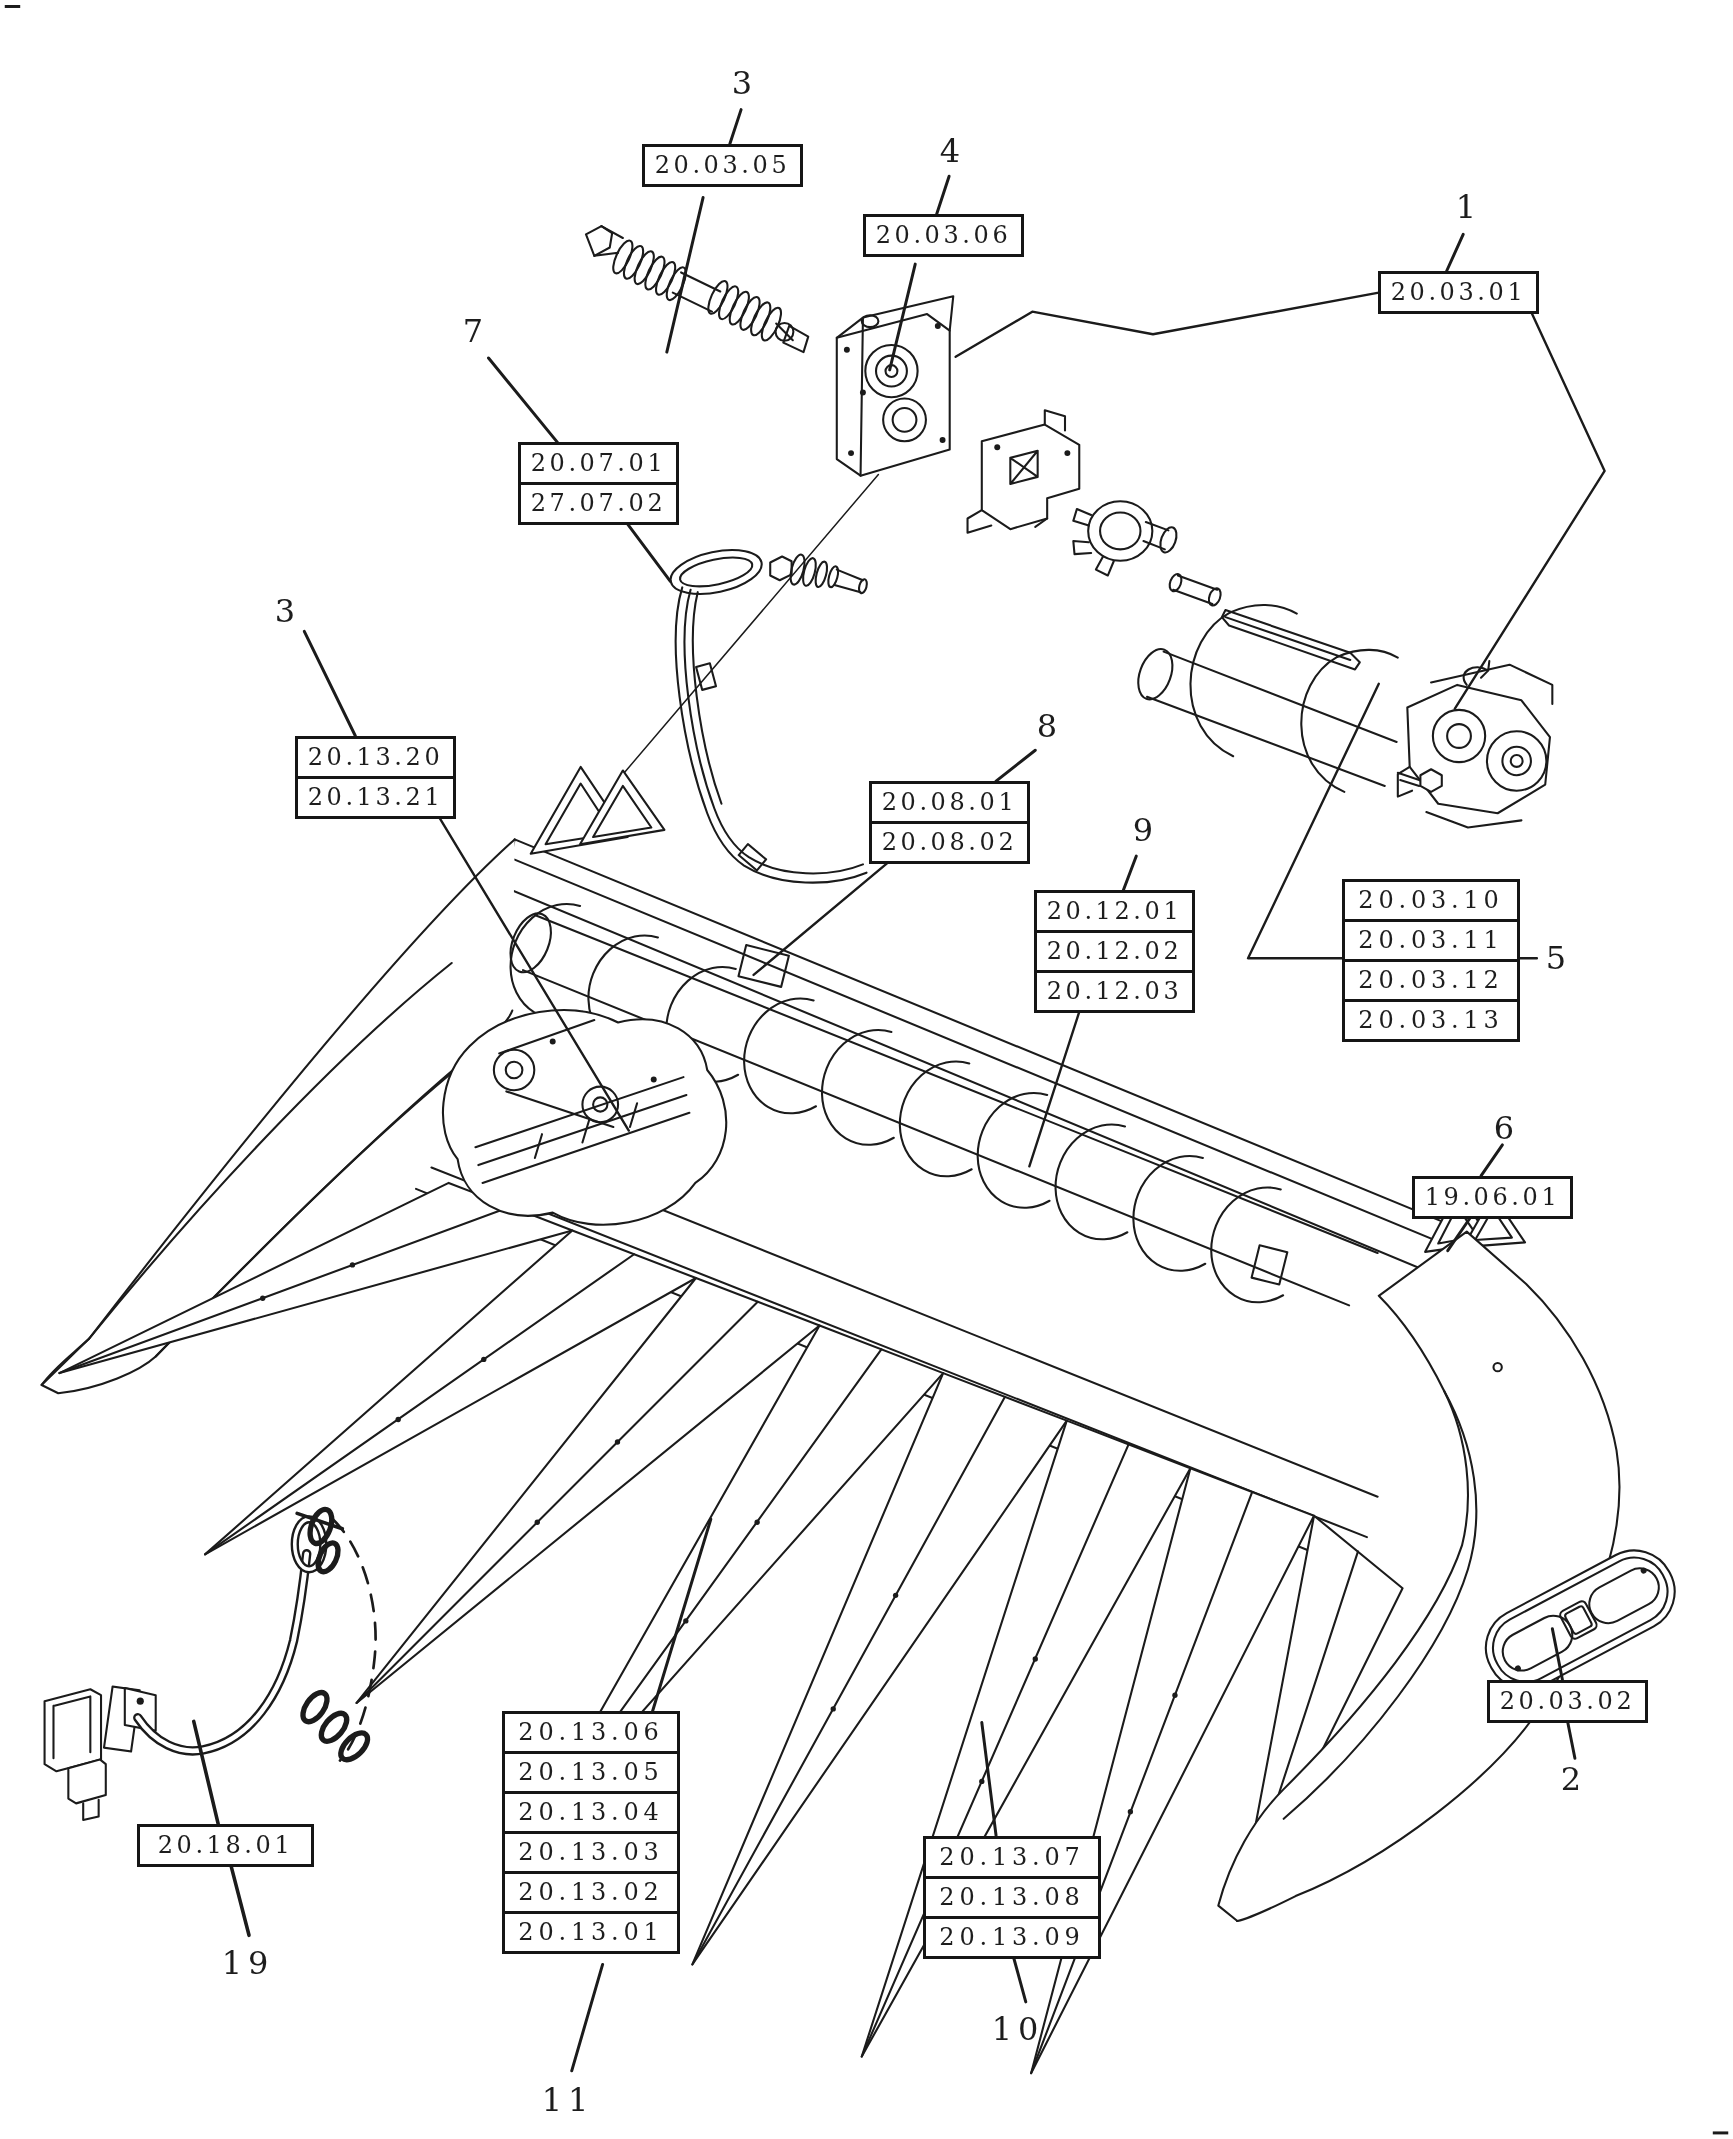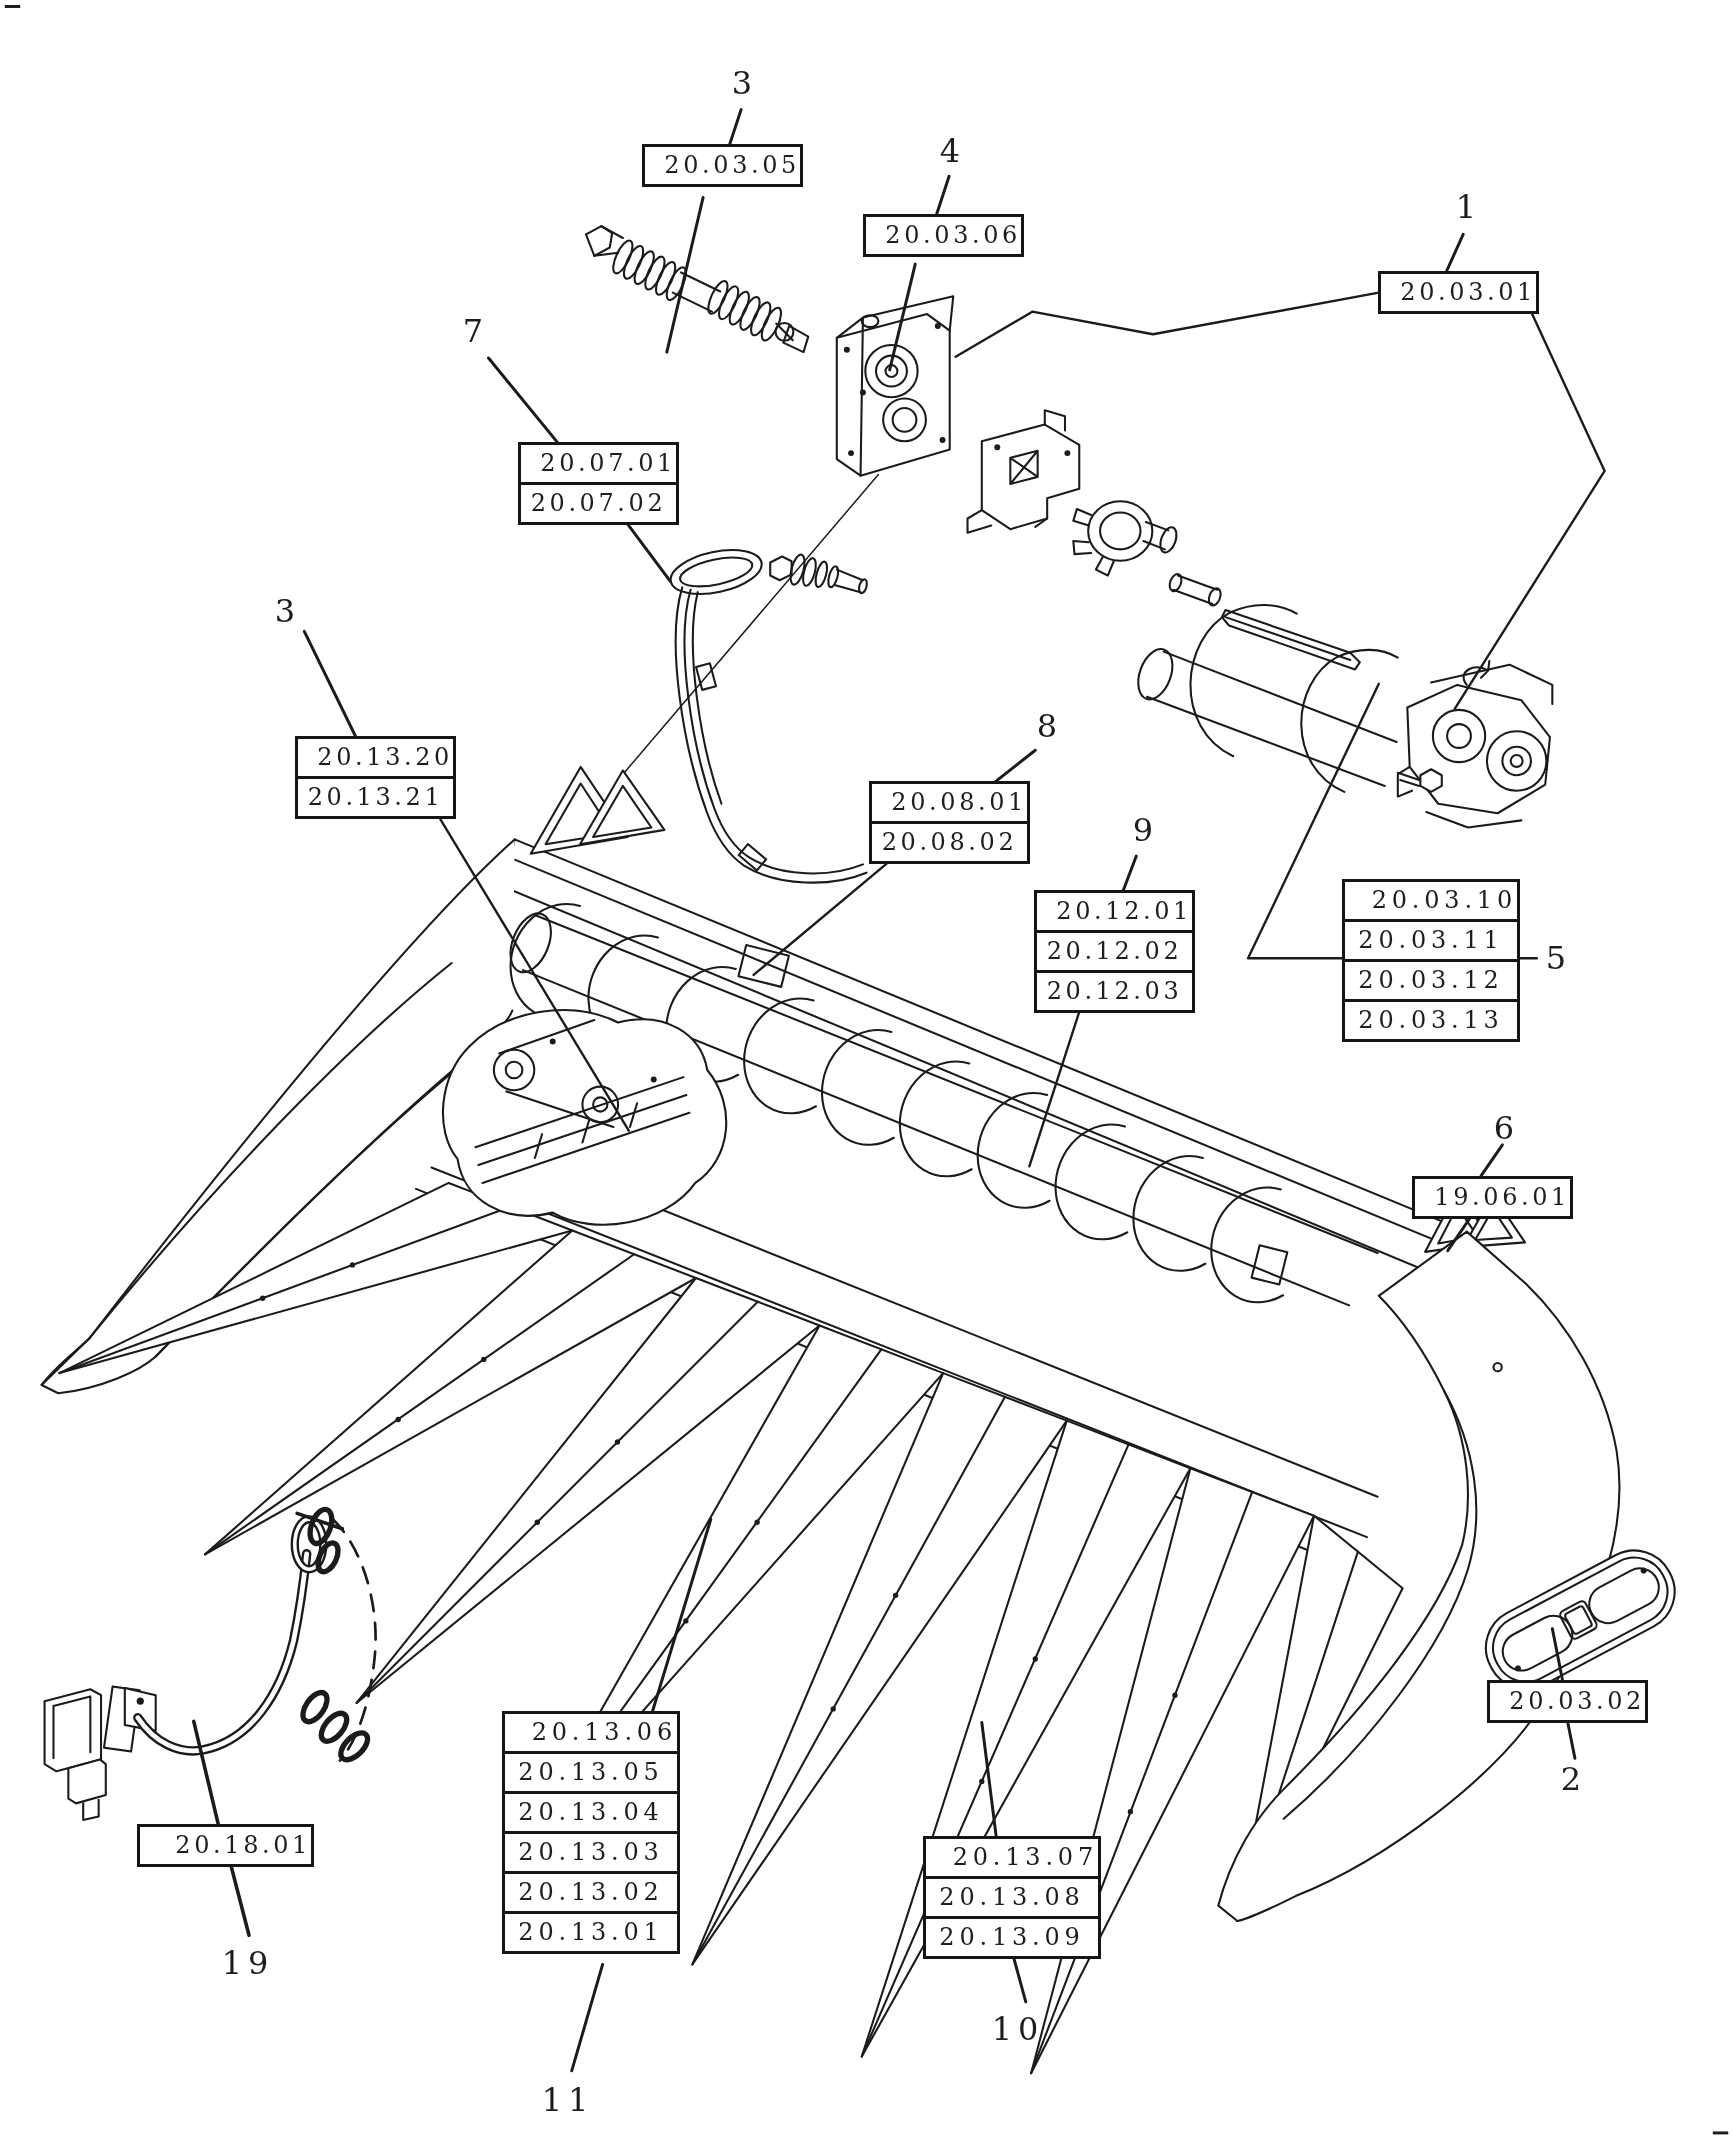--- a/index.html
+++ b/index.html
@@ -2,21 +2,21 @@
 <html style="font-size:9.5px"><head>
 <meta charset="utf-8">
 <style>
   html,body{margin:0;padding:0;background:#ffffff;}
   .stage{position:relative;width:1733px;height:2140px;background:#ffffff;overflow:hidden;
          font-family:"DejaVu Serif","Liberation Serif",serif;}
   .stage svg{position:absolute;left:0;top:0;}
   .callout-box{position:absolute;background:#ffffff;border:3px solid #151515;box-sizing:content-box;z-index:3;}
   .callout-box .row{height:37px;line-height:37px;text-align:center;white-space:nowrap;
                     font-size:24px;letter-spacing:3.6px;color:#1d1d1d;border-top:3px solid #151515;}
-  .callout-box .row:first-child{border-top:0;text-align:right;}
+  .callout-box .row:first-child{border-top:0;}
   .callout-box.wide .row{letter-spacing:4.8px;}
   .callout-num{position:absolute;transform:translate(-50%,-50%);font-size:32px;color:#1d1d1d;
                letter-spacing:6px;white-space:nowrap;z-index:2;}
 </style>
 </head>
 <body>
 
 <div class="stage">
 
 <svg viewBox="0 0 2916 3600" width="1733" height="2140">
@@ -330,21 +330,21 @@
 <div class="callout-box" style="left:863px;top:214px;width:155px">
   <div class="row">20.03.06</div>
 </div>
 
 <div class="callout-box" style="left:1378px;top:271px;width:155px">
   <div class="row">20.03.01</div>
 </div>
 
 <div class="callout-box" style="left:518px;top:442px;width:155px">
   <div class="row">20.07.01</div>
-  <div class="row">20.07.02</div>
+  <div class="row">27.07.02</div>
 </div>
 
 <div class="callout-box" style="left:295px;top:736px;width:155px">
   <div class="row">20.13.20</div>
   <div class="row">20.13.21</div>
 </div>
 
 <div class="callout-box" style="left:869px;top:781px;width:155px">
   <div class="row">20.08.01</div>
   <div class="row">20.08.02</div>

